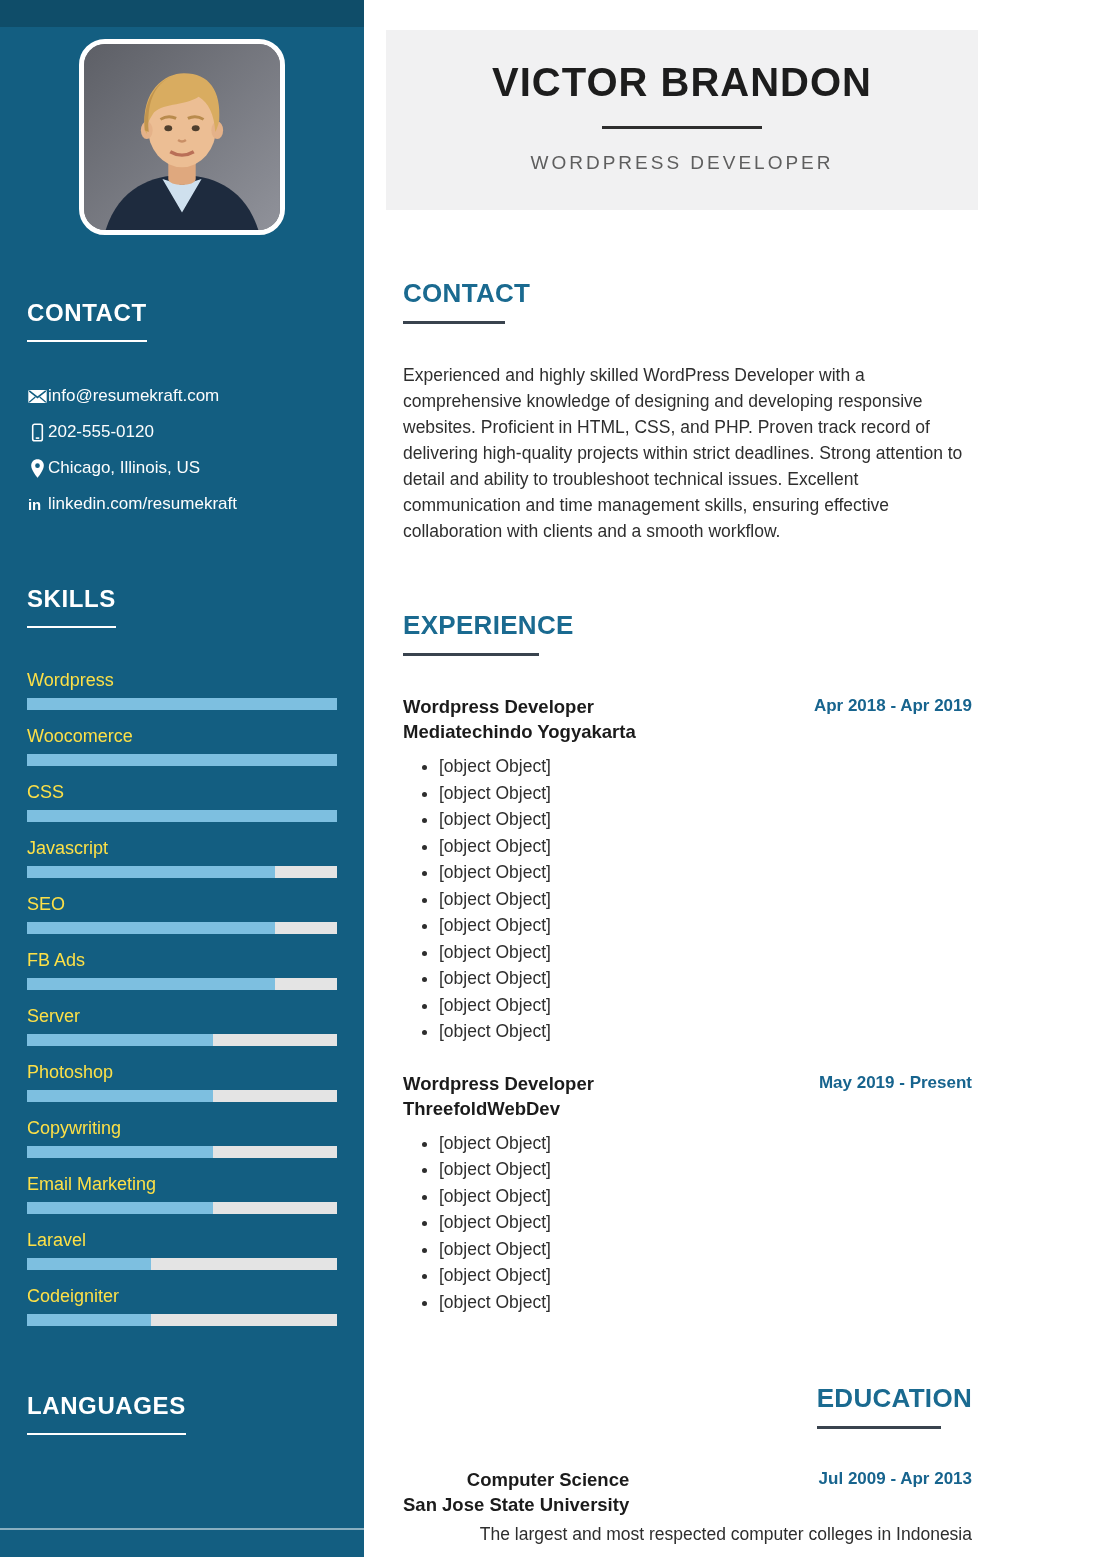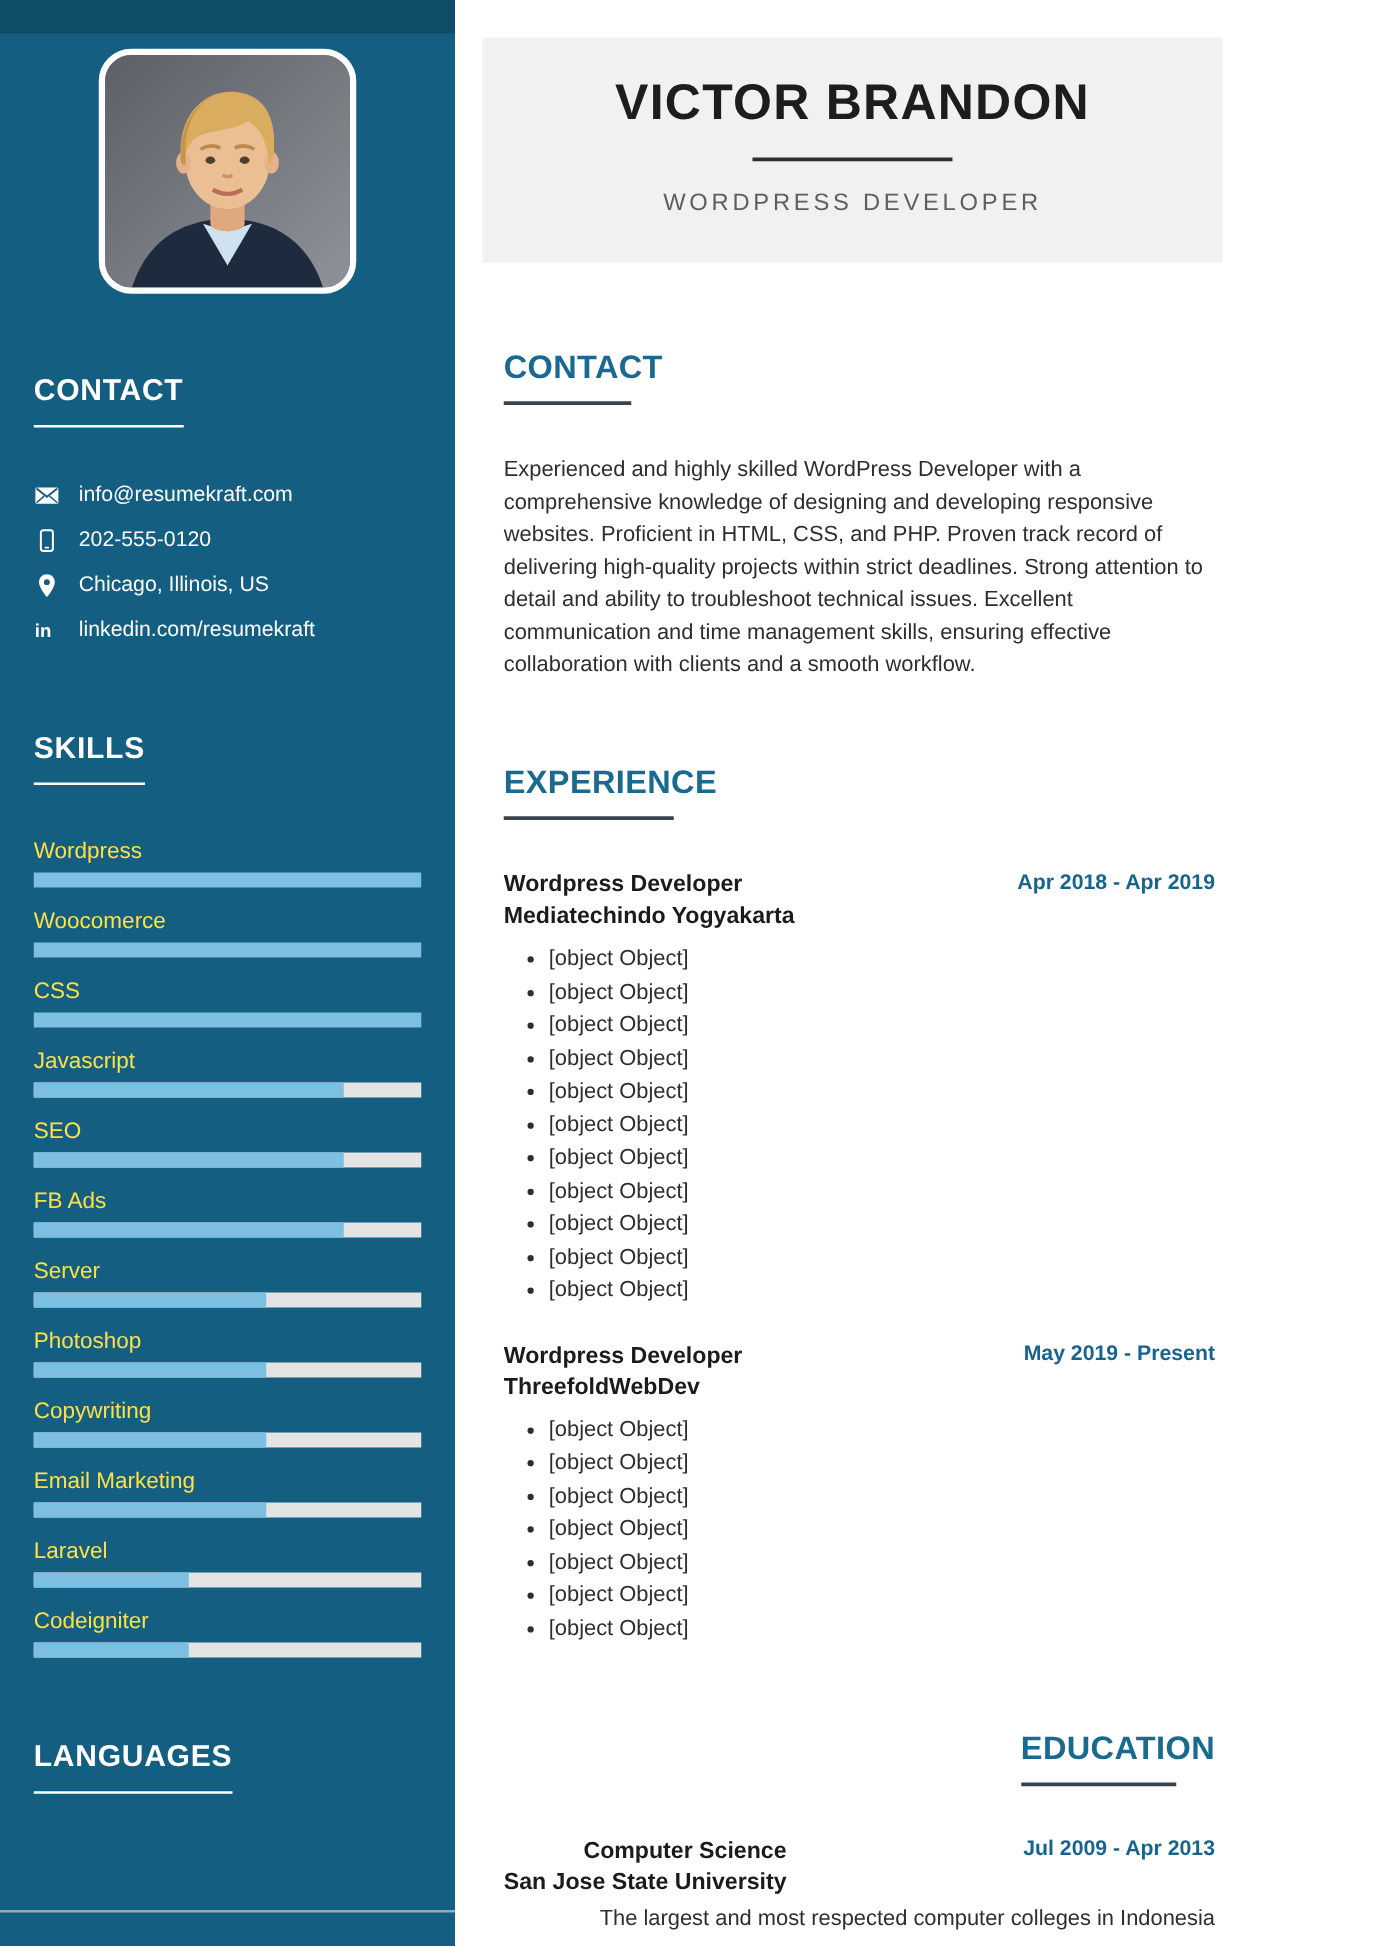--- a/index.html
+++ b/index.html
@@ -9,21 +9,21 @@
   
   .sidebar{position:absolute;left:0;top:0;width:364px;height:1557px;background:#135E81;color:#fff;}
   .side-top-band{height:27px;background:rgba(0,0,0,0.18);}
   .photo-frame{width:196px;height:186px;margin:12px auto 0;border:5px solid #ffffff;border-radius:26px;overflow:hidden;background:#6e7076;}
   .photo-frame svg{display:block;width:100%;height:100%;}
   .side-pad{padding:0 27px;}
   .side-heading{display:inline-block;font-size:24px;font-weight:bold;letter-spacing:0.6px;color:#fff;}
   .side-heading::after{content:'';display:block;height:2px;background:#ffffff;margin-top:13px;width:100%;}
   .contact-section{margin-top:44px;}
   .contact-list{margin-top:24px;}
-  .contact-row{display:flex;align-items:center;gap:15px;margin-bottom:15px;cursor:pointer;}
+  .contact-row{display:flex;align-items:center;margin-bottom:15px;cursor:pointer;}
   .contact-row .cicon{width:21px;height:21px;flex:0 0 21px;display:inline-flex;}
   .contact-row .ctext{font-size:17px;color:#fdfdfd;}
   .skills-section{margin-top:50px;}
   .skills-list{margin-top:22px;}
   .skill-item{margin-bottom:16px;}
   .skill-label{font-size:18px;color:#fde047;margin-bottom:7px;}
   .skill-track{height:12px;background:#E4E4E4;width:100%;}
   .skill-fill{height:100%;background:#7DBFE0;}
   .lang-section{margin-top:46px;}
   .side-bottom-divider{position:absolute;left:0;right:0;bottom:27px;height:2px;background:rgba(255,255,255,0.5);}

